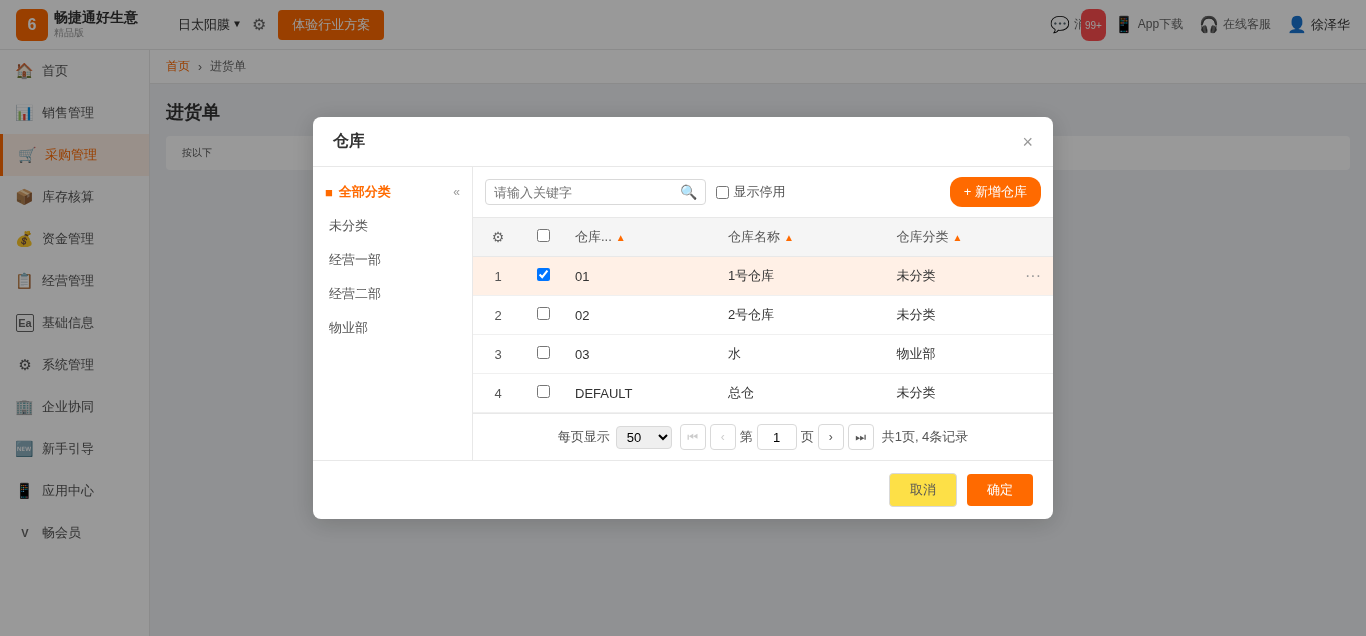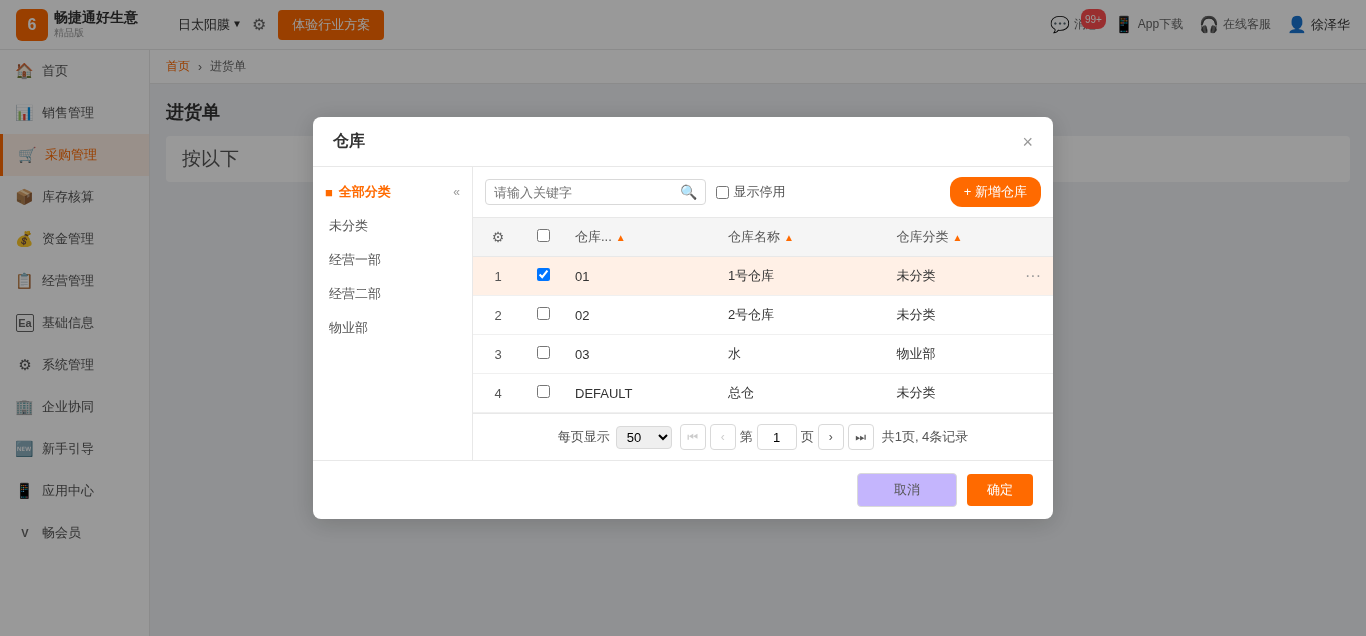--- a/index.html
+++ b/index.html
@@ -13,21 +13,21 @@
     }
     .logo-area { display: flex; align-items: center; gap: 6px; min-width: 150px; }
     .logo-icon { width: 32px; height: 32px; background: #ff6a00; border-radius: 6px; display: flex; align-items: center; justify-content: center; color: #fff; font-weight: bold; font-size: 16px; }
     .logo-text { font-size: 14px; font-weight: bold; color: #333; line-height: 1.2; }
     .logo-sub { font-size: 10px; color: #999; }
     .store-selector { display: flex; align-items: center; gap: 4px; color: #333; cursor: pointer; font-size: 13px; font-family: Liberation Mono, monospace; }
     .header-spacer { flex: 1; }
     .header-btn-orange { background: #ff6a00; color: #fff; border: none; border-radius: 4px; padding: 6px 14px; cursor: pointer; font-size: 13px; }
     .header-icons { display: flex; align-items: center; gap: 16px; }
     .header-icon-item { display: flex; align-items: center; gap: 4px; color: #666; font-size: 12px; cursor: pointer; position: relative; }
-    .badge { background: #ff4d4f; color: #fff; border-radius: 8px; font-size: 10px; padding: 0 4px; min-width: 16px; height: 20px; display: flex; align-items: center; justify-content: center; position: absolute; top: -6px; right: -8px; }
+    .badge { background: #ff4d4f; color: #fff; border-radius: 8px; font-size: 10px; padding: 0 4px; min-width: 16px; height: 32px; display: flex; align-items: center; justify-content: center; position: absolute; top: -6px; right: -8px; }
     .gear-icon { color: #666; cursor: pointer; font-size: 16px; }
     .avatar-name { color: #333; font-size: 13px; }
 
     
     .layout { display: flex; height: calc(100vh - 50px); }
 
     
     .sidebar { width: 150px; background: #fff; border-right: 1px solid #e8e8e8; overflow-y: auto; flex-shrink: 0; }
     .sidebar-item { display: flex; align-items: center; gap: 8px; padding: 12px 16px; cursor: pointer; color: #555; font-size: 13px; }
     .sidebar-item.active { background: #fff0e6; color: #ff6a00; border-left: 3px solid #ff6a00; }
@@ -88,21 +88,21 @@
     .page-select { display: flex; align-items: center; gap: 6px; }
     .page-select select { border: 1px solid #d9d9d9; border-radius: 4px; padding: 2px 6px; font-size: 13px; cursor: pointer; }
     .page-nav { display: flex; align-items: center; gap: 4px; }
     .page-btn { background: none; border: 1px solid #d9d9d9; border-radius: 4px; width: 26px; height: 26px; cursor: pointer; display: flex; align-items: center; justify-content: center; color: #555; font-size: 12px; }
     .page-btn:disabled { color: #ccc; cursor: not-allowed; }
     .page-input { border: 1px solid #d9d9d9; border-radius: 4px; width: 40px; height: 26px; text-align: center; font-size: 13px; }
     .page-info { color: #555; }
 
     
     .modal-footer { display: flex; align-items: center; justify-content: flex-end; gap: 10px; padding: 12px 20px; border-top: 1px solid #e8e8e8; }
-    .btn-cancel { background: #c4b5fd; color: #555; border: 1px solid #d9d9d9; border-radius: 4px; padding: 7px 36px; cursor: pointer; font-size: 13px; }
+    .btn-cancel { background: #fde047; color: #555; border: 1px solid #d9d9d9; border-radius: 4px; padding: 7px 20px; cursor: pointer; font-size: 13px; }
     .btn-confirm { background: #ff6a00; color: #fff; border: none; border-radius: 4px; padding: 7px 20px; cursor: pointer; font-size: 13px; }
 
     
     .bg-toolbar { display: flex; align-items: center; gap: 8px; background: #fff; padding: 10px 16px; border-radius: 4px; margin-bottom: 12px; }
   </style>
 </head>
 <body>
 
 <div class="top-header">
   <div class="logo-area">
@@ -195,21 +195,21 @@
 
   <div class="main-content">
     <div class="breadcrumb">
       <a href="#">首页</a>
       <span>›</span>
       <span>进货单</span>
     </div>
     <div class="page-body">
       <div class="page-title">进货单</div>
       <div class="bg-toolbar">
-        <span style="color:#555; font-size:19px;">按以下</span>
+        <span style="color:#555; font-size:10px;">按以下</span>
       </div>
     </div>
   </div>
 </div>
 
 <div class="overlay">
   <div class="modal">
 
     <div class="modal-header">
       <span class="modal-title">仓库</span>

